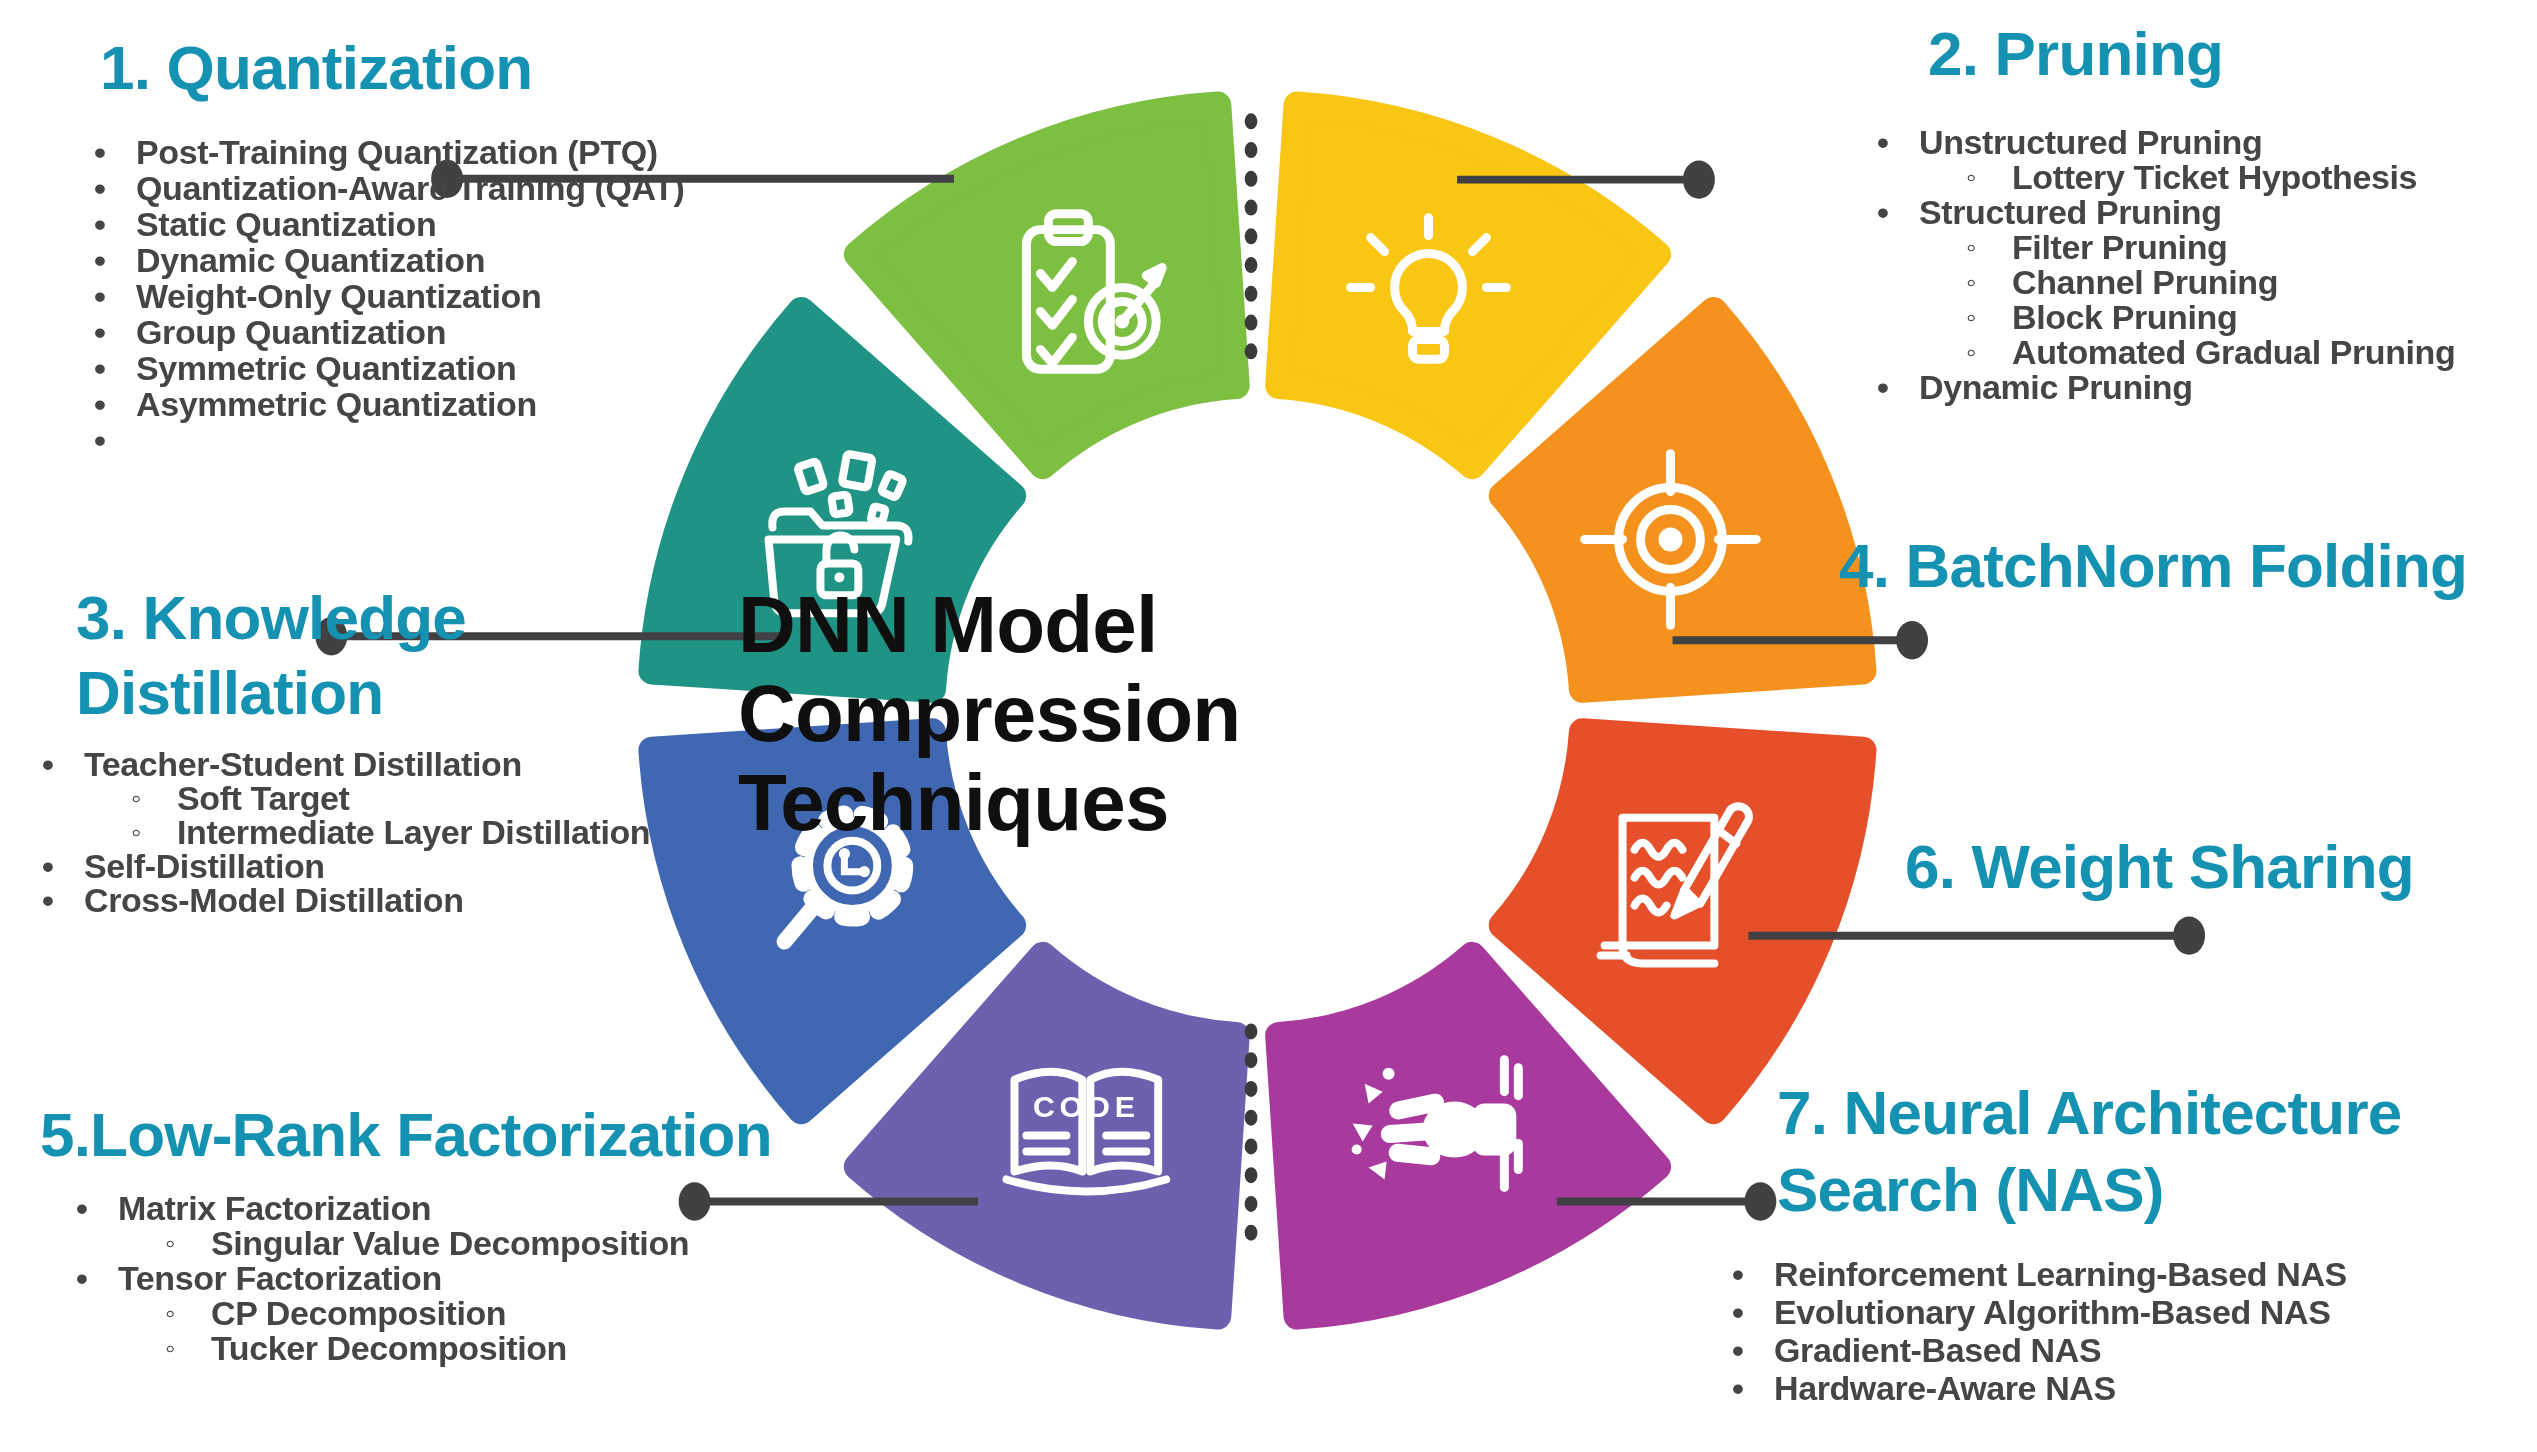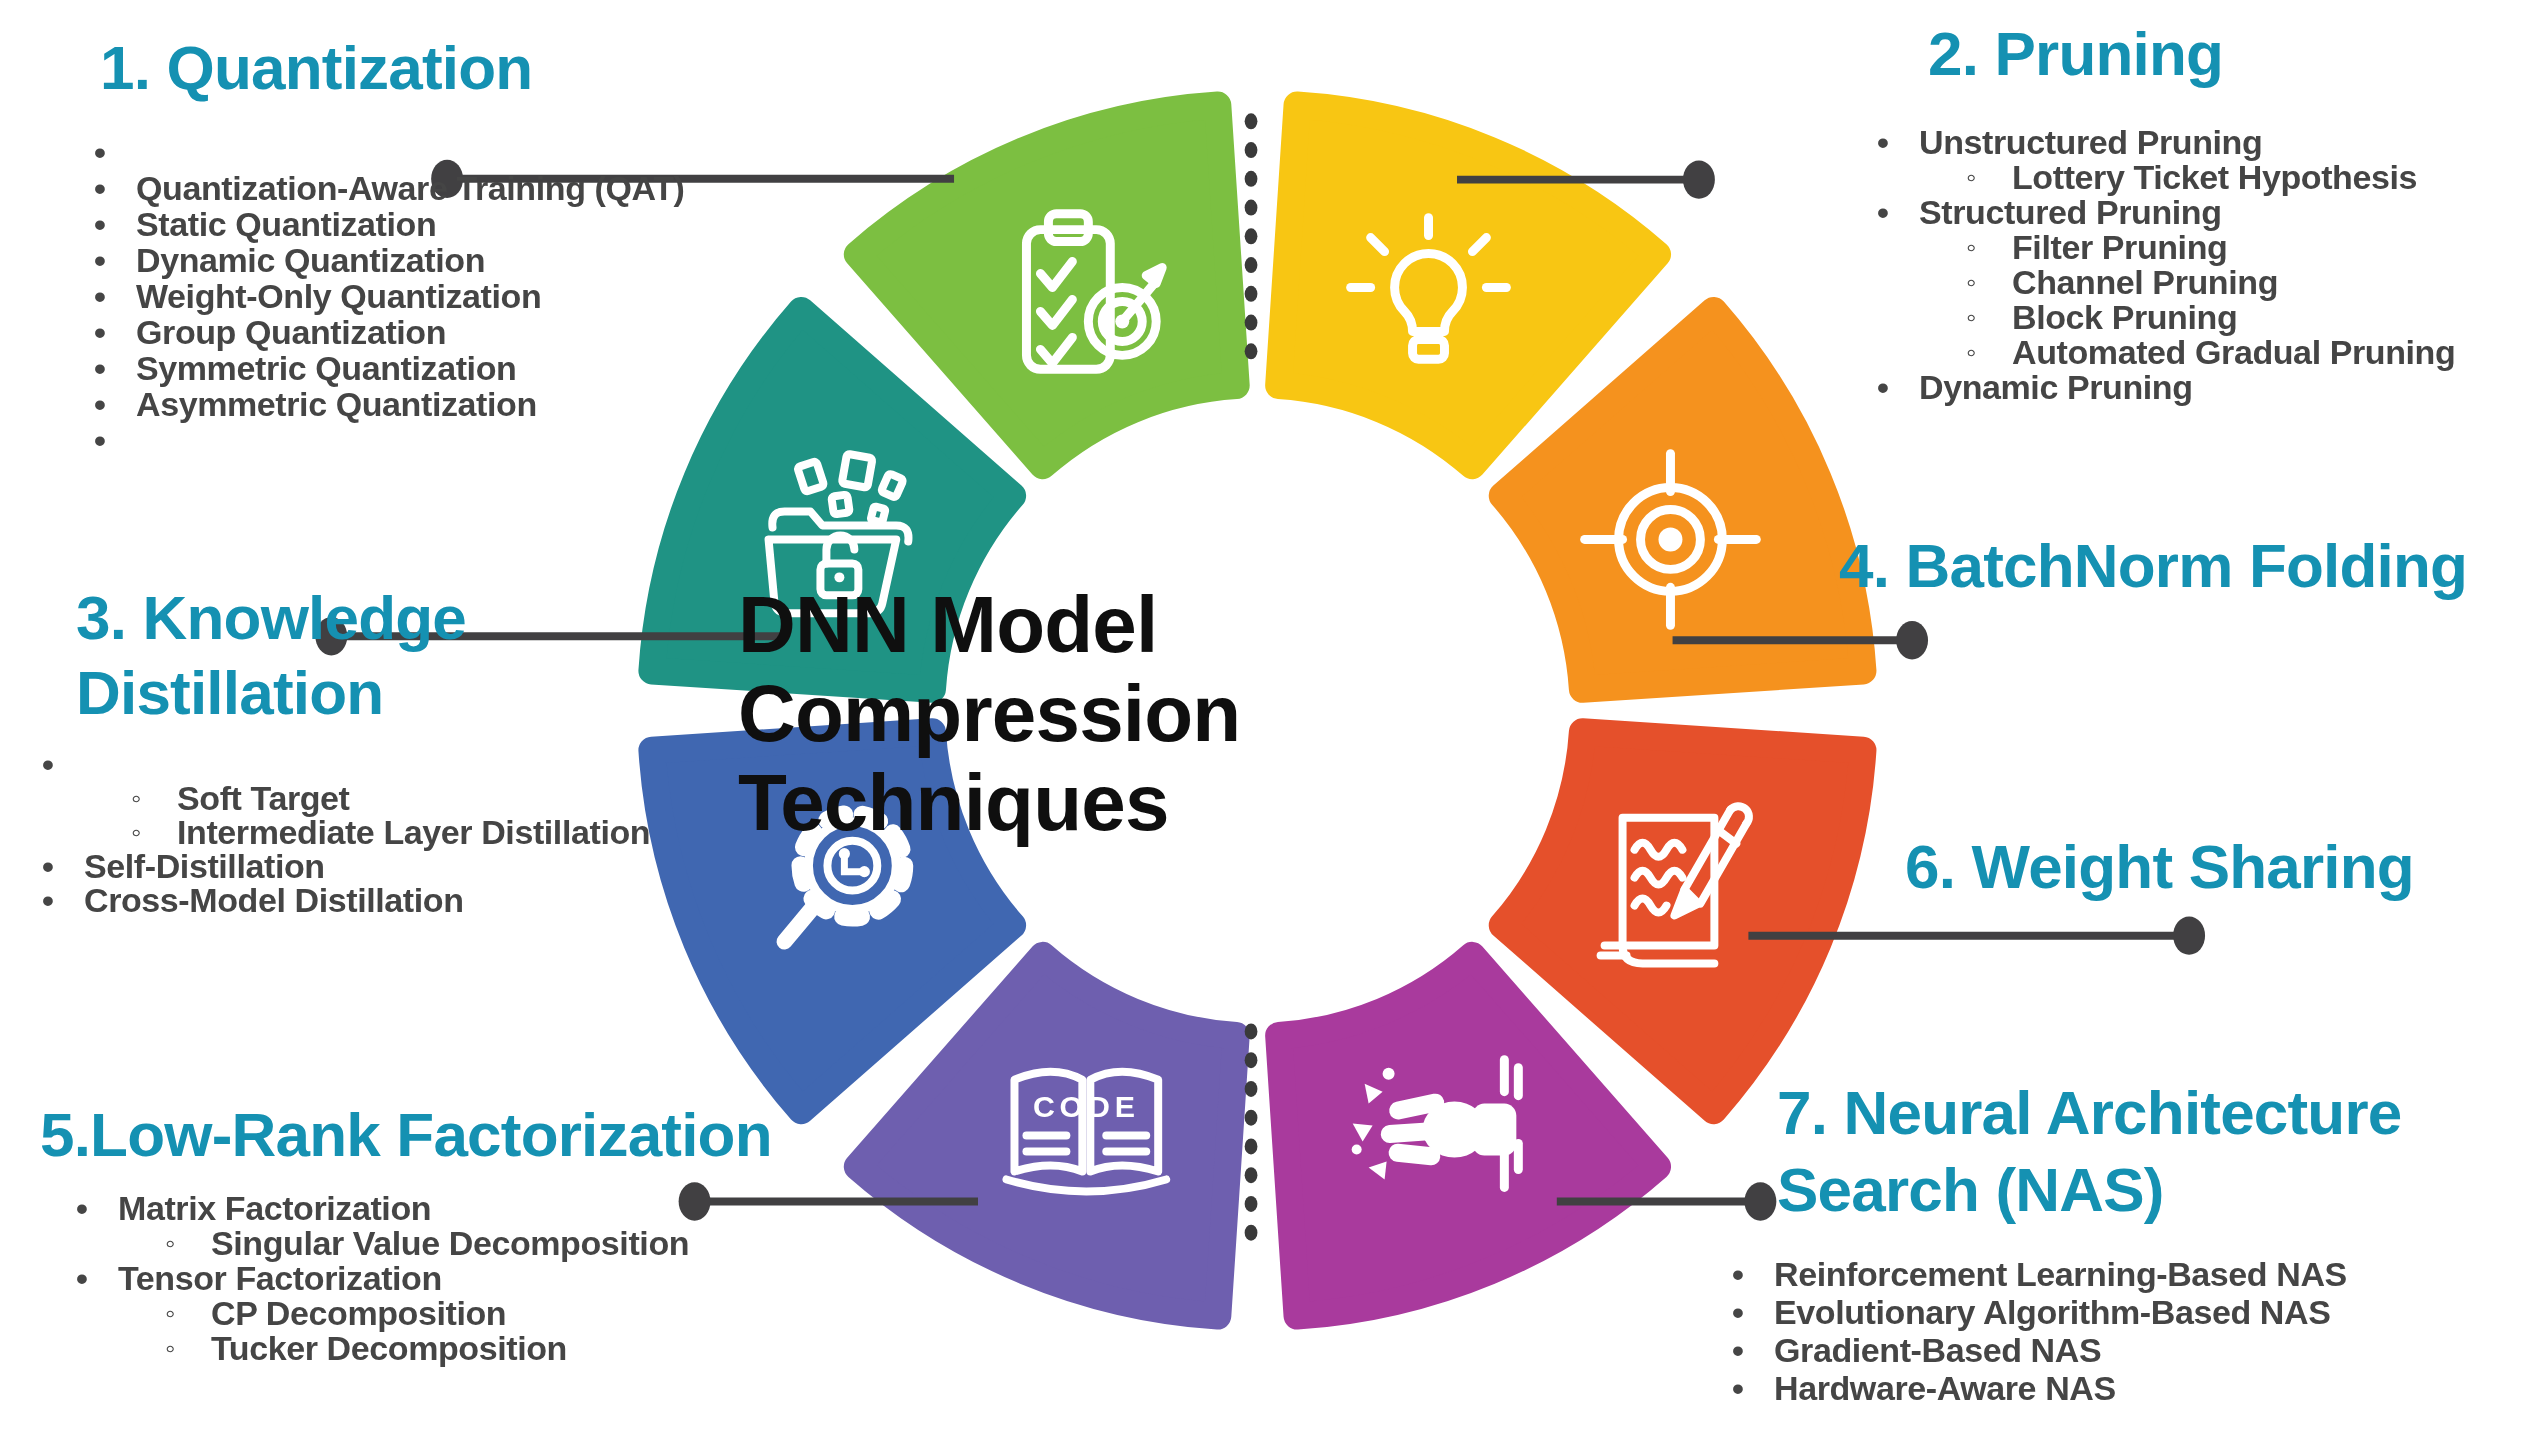--- a/index.html
+++ b/index.html
@@ -240,20 +240,21 @@
 <div id="center-title">
   <div>DNN Model</div>
   <div>Compression</div>
   <div>Techniques</div>
 </div>
 
 <div id="t-quantization" class="heading">1. Quantization</div>
 <div id="l-quantization" class="list">
     <div class="row">
       <span class="bullet">•</span>
+      <span class="txt">Post-Training Quantization (PTQ)</span>
     </div>
     <div class="row">
       <span class="bullet">•</span>
       <span class="txt">Quantization-Aware Training (QAT)</span>
     </div>
     <div class="row">
       <span class="bullet">•</span>
       <span class="txt">Static Quantization</span>
     </div>
     <div class="row">
@@ -317,20 +318,21 @@
     </div>
   </div>
 
 <div id="t-distillation" class="heading multi">
   <span class="hline">3. Knowledge</span>
   <span class="hline">Distillation</span>
 </div>
 <div id="l-distillation" class="list">
     <div class="row">
       <span class="bullet">•</span>
+      <span class="txt">Teacher-Student Distillation</span>
     </div>
     <div class="row sub">
       <span class="bullet">◦</span>
       <span class="txt">Soft Target</span>
     </div>
     <div class="row sub">
       <span class="bullet">◦</span>
       <span class="txt">Intermediate Layer Distillation</span>
     </div>
     <div class="row">

